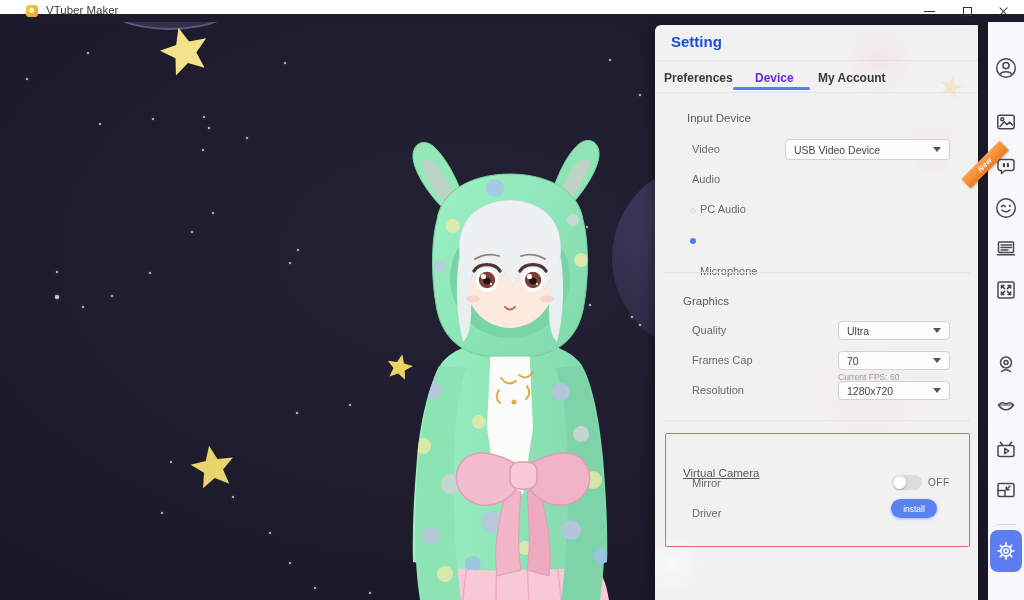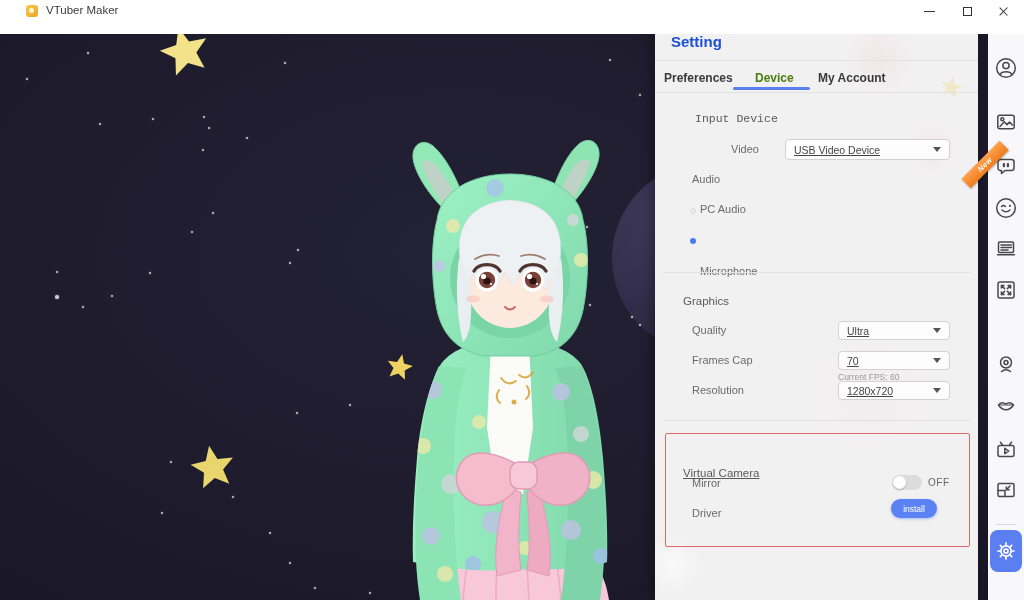--- a/index.html
+++ b/index.html
@@ -1,20 +1,20 @@
 <!DOCTYPE html>
 <html><head>
 <meta charset="utf-8">
 <style>
   html,body{margin:0;padding:0;background:#000;}
   *{box-sizing:border-box;font-family:"Liberation Sans","DejaVu Sans",sans-serif;}
   #app{position:relative;width:1024px;height:600px;overflow:hidden;background:#1d1b2c;}
 
   
-  .titlebar{position:absolute;left:0;top:0;width:1024px;height:34px;background:#ffffff;z-index:20;display:flex;align-items:center;padding-left:46px;}
+  .titlebar{position:absolute;left:0;top:0;width:1024px;height:14px;background:#ffffff;z-index:20;display:flex;align-items:center;padding-left:46px;}
   .appicon{position:absolute;left:26px;top:5px;width:12px;height:12px;border-radius:3px;background:linear-gradient(135deg,#f6c94a,#eda528);}
   .appicon:after{content:"";position:absolute;left:3px;top:3px;width:5px;height:5px;border-radius:50%;background:#fff7d9;}
   .apptitle{position:absolute;left:46px;top:4px;font-size:11.5px;color:#3c3c3c;}
   .winbtn{position:absolute;top:0;width:34px;height:22px;display:flex;align-items:center;justify-content:center;cursor:default;}
   .winbtn.min{right:78px;}.winbtn.max{right:40px;}.winbtn.close{right:4px;}
   .glyph-min{width:11px;border-top:1.3px solid #333;}
   .glyph-max{width:9px;height:9px;border:1.2px solid #333;}
   .glyph-close{position:relative;width:11px;height:11px;}
   .glyph-close:before,.glyph-close:after{content:"";position:absolute;left:5px;top:0;width:1.3px;height:11px;background:#333;}
   .glyph-close:before{transform:rotate(45deg);}.glyph-close:after{transform:rotate(-45deg);}
@@ -35,33 +35,33 @@
   .wm4{left:-12px;top:510px;width:60px;height:60px;background:radial-gradient(circle,#ffffff 0%,transparent 70%);opacity:.6;}
   .wm-star{position:absolute;left:283px;top:44px;font-size:30px;color:#e8c93e;opacity:.22;transform:rotate(12deg);pointer-events:none;}
 
   .panel-title{position:absolute;left:16px;top:8px;font-size:15px;font-weight:600;color:#1d4ed8;}
   .div-line{position:absolute;height:1px;background:#e2e1e3;}
   .d1{left:0;top:35px;width:323px;}
   .d2{left:0;top:67px;width:323px;}
   .d3{left:8px;top:247px;width:307px;}
   .d4{left:8px;top:395px;width:307px;}
   .tab{position:absolute;top:46px;font-size:12px;font-weight:700;color:#3a3a3a;cursor:pointer;}
-  .tab.active{color:#4d7c0f;}
+  .tab.active{color:#6d28d9;}
   .t1{left:9px;}.t2{left:100px;}.t3{left:163px;}
   .tab-underline{position:absolute;left:78px;top:62px;width:77px;height:3px;border-radius:2px;background:#5b7ef0;}
 
   .sec-label{position:absolute;font-size:11.5px;color:#5a5a5a;}
   .row-label{position:absolute;font-size:11px;color:#6b6b6b;}
   .radio{position:absolute;width:6px;height:6px;border-radius:50%;}
   .radio.off{background:#eceaec;border:1px solid #dcdcdc;}
   .radio.on{background:#4a7cf0;}
   .dropdown{position:absolute;background:#fdfdfd;border:1px solid #d2d1d3;border-radius:4px;display:flex;align-items:center;justify-content:space-between;padding:0 8px;cursor:pointer;}
   .dd-wide{left:130px;width:165px;height:21px;}
   .dd-narrow{left:183px;width:112px;height:19px;}
-  .dd-text{font-size:10.5px;color:#454545;white-space:nowrap;overflow:hidden;text-decoration:underline;}
+  .dd-text{font-size:10.5px;color:#454545;white-space:nowrap;overflow:hidden;}
   .caret{width:0;height:0;border-left:4px solid transparent;border-right:4px solid transparent;border-top:5px solid #555;flex:0 0 auto;margin-left:4px;}
   .fps-note{position:absolute;left:183px;top:347px;font-size:8.5px;color:#9a9a9a;}
   .redbox{position:absolute;left:10px;top:408px;width:305px;height:114px;border:1px solid #e06a6a;border-radius:2px;}
   .toggle{position:absolute;left:237px;top:450px;width:30px;height:15px;border-radius:8px;background:#dcdcdc;cursor:pointer;}
   .knob{position:absolute;left:1px;top:1px;width:13px;height:13px;border-radius:50%;background:#fff;box-shadow:0 1px 2px rgba(0,0,0,.25);}
   .toggle-state{position:absolute;left:273px;top:452px;font-size:10px;color:#666;letter-spacing:.5px;}
   .install-btn{position:absolute;left:236px;top:474px;width:46px;height:19px;border-radius:9.5px;background:#5b82f2;color:#fff;font-size:8.5px;display:flex;align-items:center;justify-content:center;cursor:pointer;box-shadow:0 1px 3px rgba(91,130,242,.5);}
 
   
   .toolbar{position:absolute;left:988px;top:22px;width:36px;height:578px;background:#f8f8fa;z-index:11;}
@@ -256,22 +256,22 @@
 
     <div class="panel-title">Setting</div>
     <div class="div-line d1"></div>
 
     <div class="tab t1">Preferences</div>
     <div class="tab t2 active">Device</div>
     <div class="tab t3">My Account</div>
     <div class="tab-underline"></div>
     <div class="div-line d2"></div>
 
-    <div class="sec-label" style="left:40px;top:87px;font-family:Liberation Mono, monospace;">Input Device</div>
-    <div class="row-label" style="left:37px;top:118px;margin-left:39px;">Video</div>
+    <div class="sec-label" style="left:32px;top:87px;">Input Device</div>
+    <div class="row-label" style="left:37px;top:118px;">Video</div>
     <div class="dropdown dd-wide" style="top:114px;">
       <span class="dd-text">USB Video Device</span>
       <span class="caret"></span>
     </div>
     <div class="row-label" style="left:37px;top:148px;">Audio</div>
     <div class="radio off" style="left:35px;top:183px;"></div>
     <div class="row-label" style="left:45px;top:178px;">PC Audio</div>
     <div class="radio on" style="left:35px;top:213px;"></div>
     <div class="row-label" style="left:45px;top:208px;margin-top:32px;">Microphone</div>
     <div class="div-line d3"></div>

